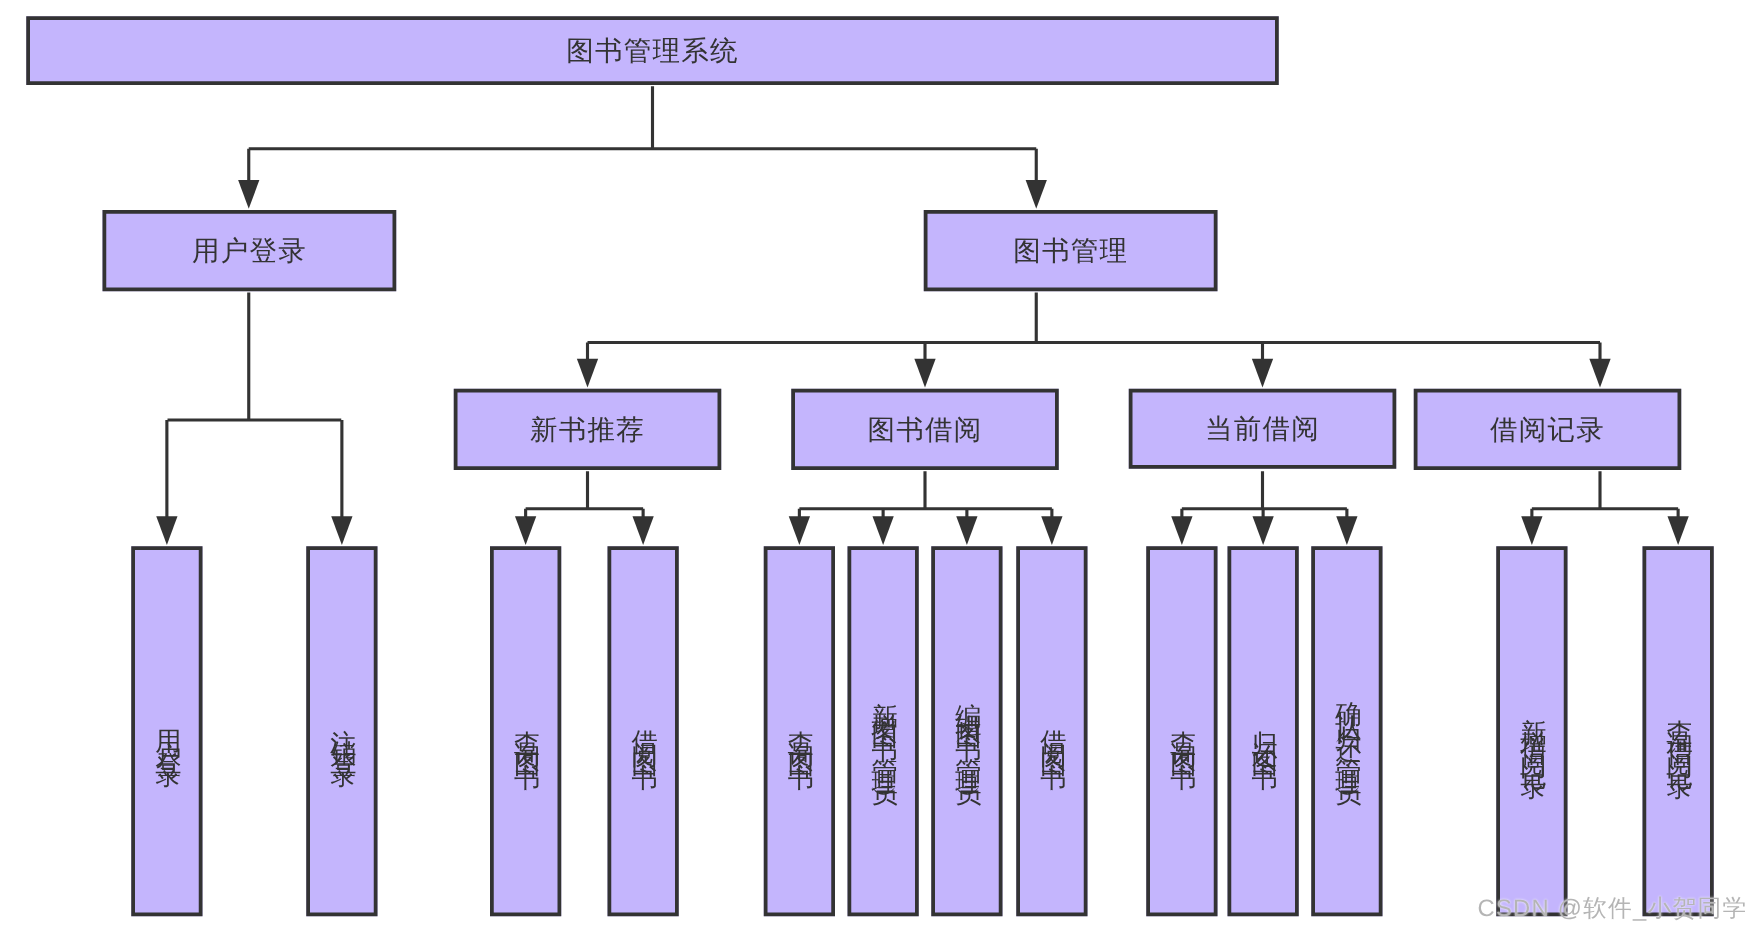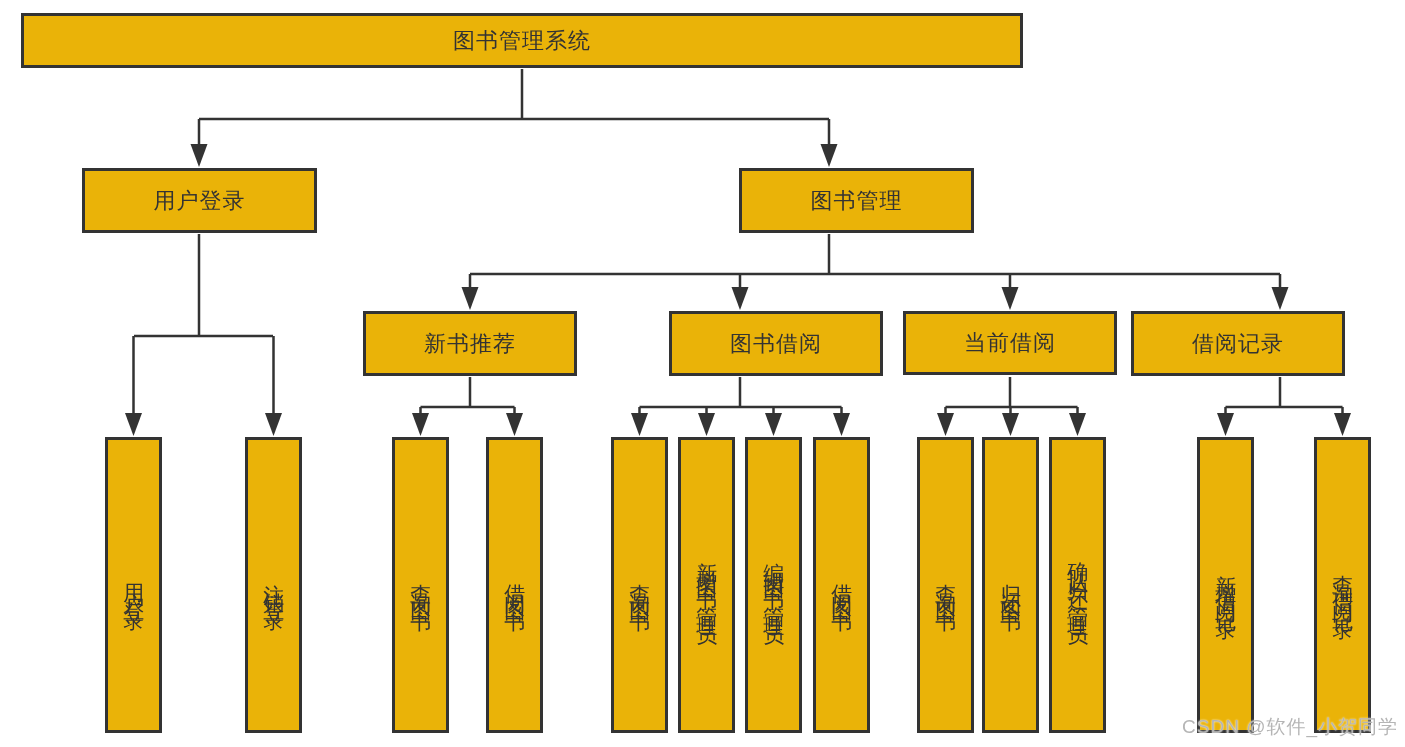--- a/index.html
+++ b/index.html
@@ -9,21 +9,21 @@
     font-family:"Liberation Sans",sans-serif;
     position:relative;
     overflow:hidden;
     color:#333;
   }
   .canvas{position:absolute;left:0;top:0;width:1405px;height:747px;}
   svg.wires{position:absolute;left:0;top:0;width:1405px;height:747px;z-index:1;}
   .box{
     position:absolute;
     box-sizing:border-box;
-    background:#eab308;
+    background:#c4b5fd;
     border:3px solid #333333;
     display:flex;
     align-items:center;
     justify-content:center;
     z-index:2;
     color:#333333;
     line-height:1.25;
   }
   .hbox{font-size:22px;letter-spacing:1px;}
   .vbox{
@@ -31,21 +31,21 @@
     writing-mode:vertical-rl;
     text-orientation:mixed;
     letter-spacing:9px;
   }
   .root{left:21px;top:13px;width:1002px;height:55px;}
   
   .n-ulogin{left:82px;top:168px;width:235px;height:65px;}
   .n-bmgmt{left:739px;top:168px;width:235px;height:65px;}
   
   .n-nbr{left:363px;top:311px;width:214px;height:65px;}
-  .n-bb{left:633px;top:311px;width:214px;height:65px;margin-left:36px;}
+  .n-bb{left:633px;top:311px;width:214px;height:65px;}
   .n-cb{left:903px;top:311px;width:214px;height:64px;}
   .n-br{left:1131px;top:311px;width:214px;height:65px;}
   
   .leaf{top:437px;width:57px;height:296px;}
   .l1{left:105px;} .l2{left:245px;}
   .l3{left:392px;} .l4{left:486px;}
   .l5{left:611px;} .l6{left:678px;} .l7{left:745px;} .l8{left:813px;}
   .l9{left:917px;} .l10{left:982px;} .l11{left:1049px;}
   .l12{left:1197px;} .l13{left:1314px;}
   .watermark{

